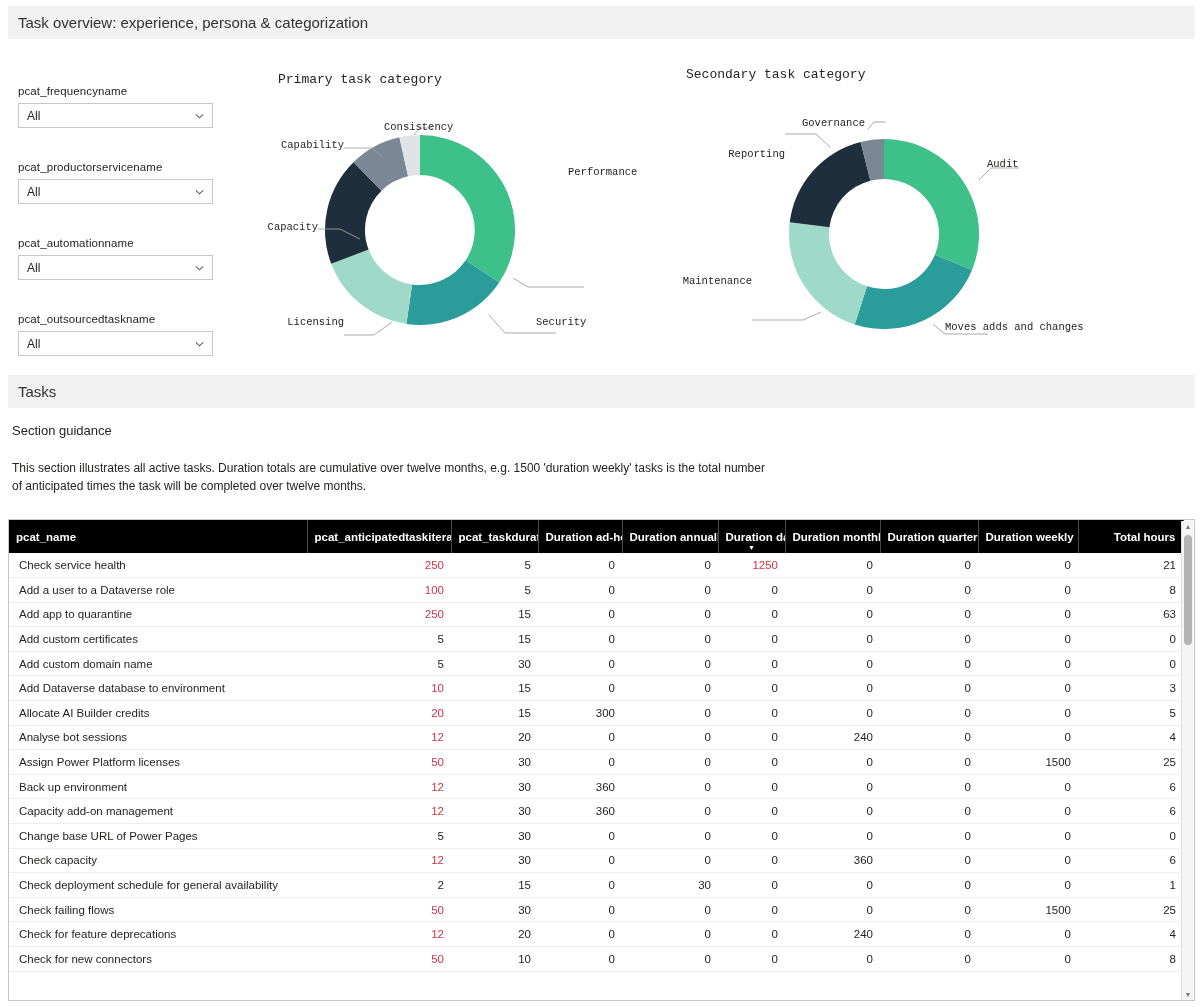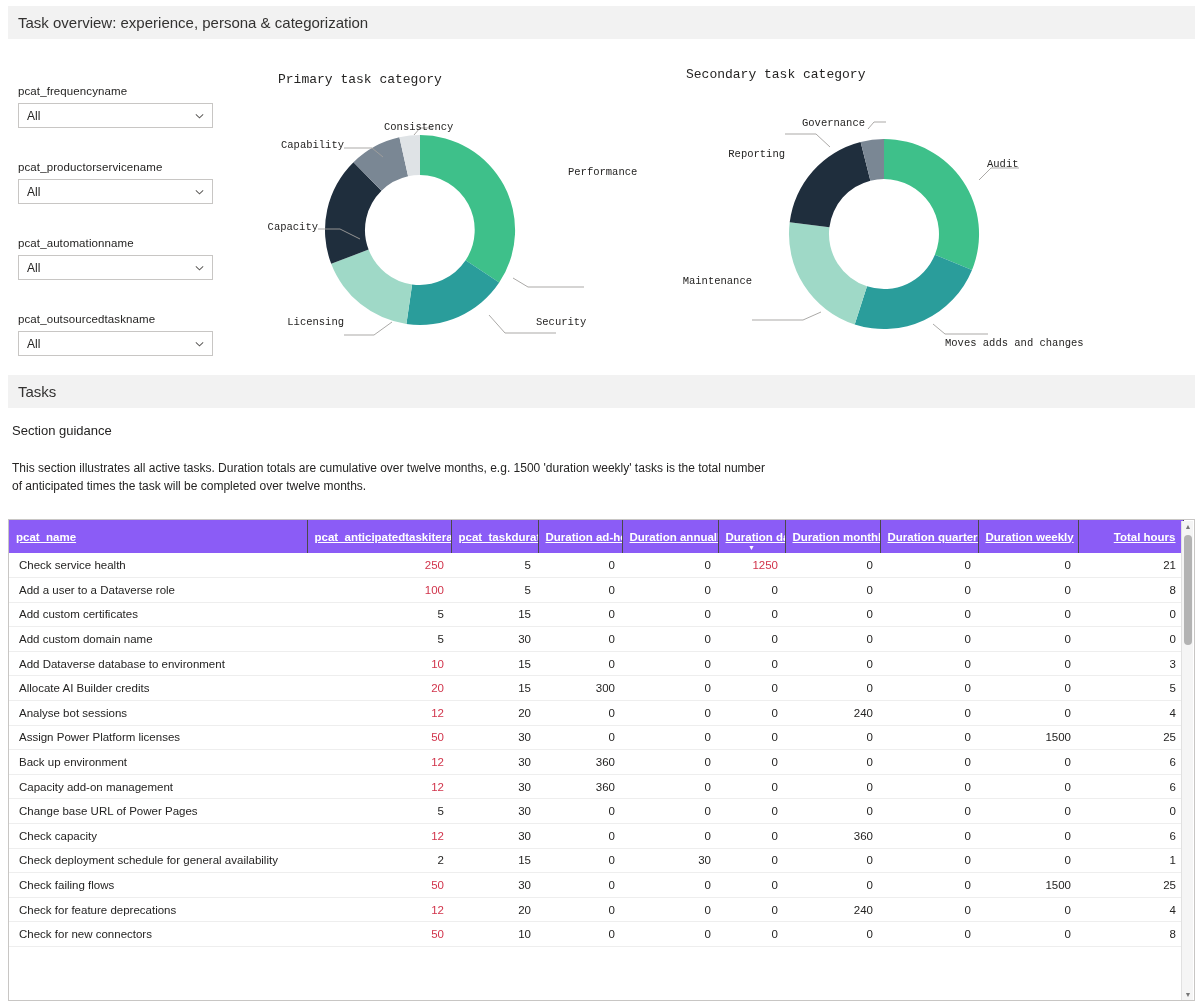--- a/index.html
+++ b/index.html
@@ -99,33 +99,32 @@
     background: #fff;
     overflow: hidden;
   }
   table.grid {
     border-collapse: collapse;
     width: 1174px;
     table-layout: fixed;
     font-size: 11.5px;
   }
   table.grid thead th {
-    background: #8b5cf6;
+    background: #000000;
     color: #ffffff;
     font-size: 11.5px;
     font-weight: bold;
     height: 33px;
     padding: 0 7px;
     text-align: right;
     vertical-align: middle;
     border-right: 1px solid #4a4a4a;
     white-space: nowrap;
     overflow: hidden;
     position: relative;
-    text-decoration: underline;
   }
   table.grid thead th.first { text-align: left; }
   table.grid thead th.sorted .sortmark {
     position: absolute;
     left: 50%;
     bottom: 2px;
     transform: translateX(-50%);
     font-size: 7px;
     line-height: 7px;
     color: #ffffff;
@@ -280,21 +279,21 @@
       <g stroke="#a19f9d" stroke-width="0.9" fill="none">
         <path d="M331,118 L343,106 L371,106"></path>
         <path d="M285,262 L297,272 L340,272"></path>
         <path d="M173,250 L155,258 L104,258"></path>
         <path d="M182,85 L168,72 L137,72"></path>
         <path d="M220,67 L226,60 L238,60"></path>
       </g>
     </svg>
 
     <div class="leader-label" style="left:339px; top:96px;">Audit</div>
-    <div class="leader-label" style="left:297px; top:259px;margin-top:16px;">Moves adds and changes</div>
+    <div class="leader-label" style="left:297px; top:259px;">Moves adds and changes</div>
     <div class="leader-label" style="left:104px; top:213px; transform:translateX(-100%);">Maintenance</div>
     <div class="leader-label" style="left:137px; top:86px; transform:translateX(-100%);">Reporting</div>
     <div class="leader-label" style="left:154px; top:55px;">Governance</div>
   </div>
 
   <div class="section-bar" id="bar-tasks">
     <span>Tasks</span>
   </div>
 
   <div id="guidance-title">Section guidance</div>
@@ -350,20 +349,32 @@
             <td>5</td>
             <td>0</td>
             <td>0</td>
             <td>0</td>
             <td>0</td>
             <td>0</td>
             <td>0</td>
             <td>8</td>
           </tr>
           <tr>
+            <td class="first">Add app to quarantine</td>
+            <td class="redtext">250</td>
+            <td>15</td>
+            <td>0</td>
+            <td>0</td>
+            <td>0</td>
+            <td>0</td>
+            <td>0</td>
+            <td>0</td>
+            <td>63</td>
+          </tr>
+          <tr>
             <td class="first">Add custom certificates</td>
             <td>5</td>
             <td>15</td>
             <td>0</td>
             <td>0</td>
             <td>0</td>
             <td>0</td>
             <td>0</td>
             <td>0</td>
             <td>0</td>

